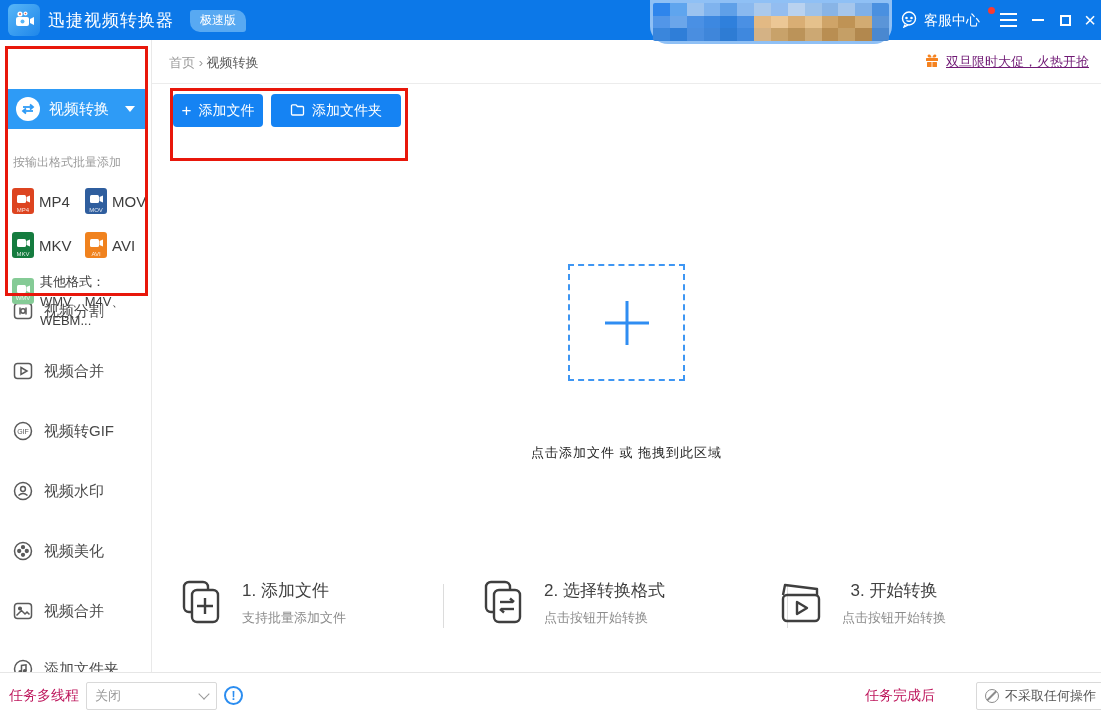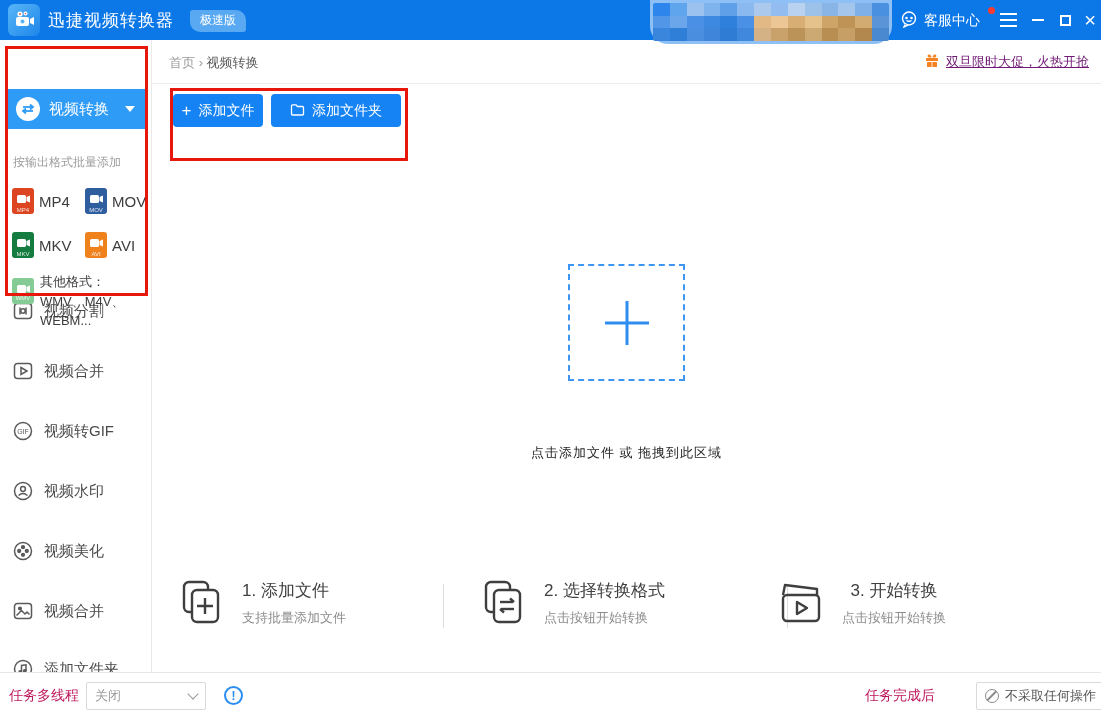--- a/index.html
+++ b/index.html
@@ -380,21 +380,21 @@
     <polygon points="21,24 31,30 21,36" stroke-linejoin="round"></polygon>
   </svg>
   <div>
     <div class="step-title">3. 开始转换</div>
     <div class="step-desc">点击按钮开始转换</div>
   </div>
 </div>
 
 <div class="statusbar">
   <div class="sb-label" style="left:9px;">任务多线程</div>
-  <div class="select" style="left:86px; width:120px;">
+  <div class="select" style="left:86px; width:131px;">
     <span>关闭</span>
     <span class="chev"></span>
   </div>
   <div class="info-circle">!</div>
 
   <div class="sb-label" style="left:865px;">任务完成后</div>
   <div class="select" style="left:948px; width:144px; color:#555;margin-left:28px;">
     <span class="ban-icon"></span>
     <span>不采取任何操作</span>
     <span class="chev"></span>

